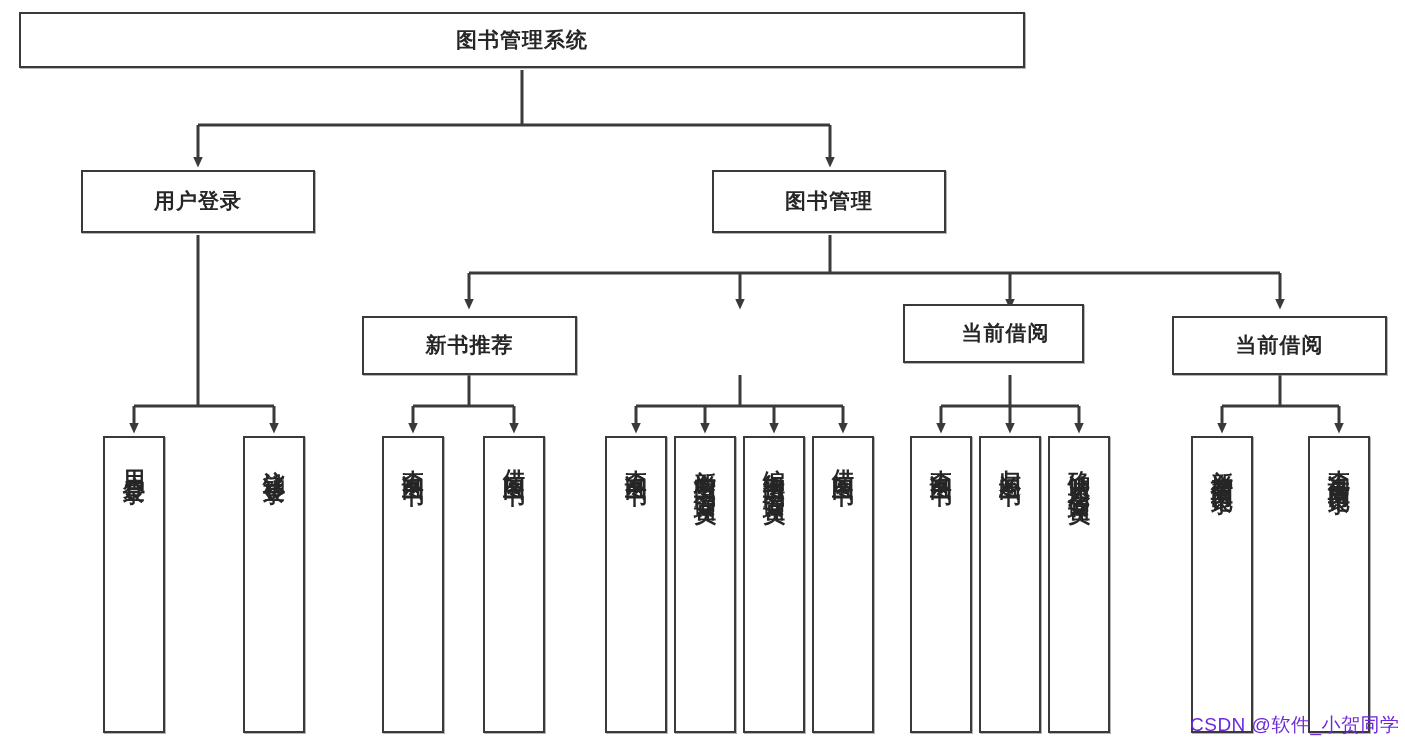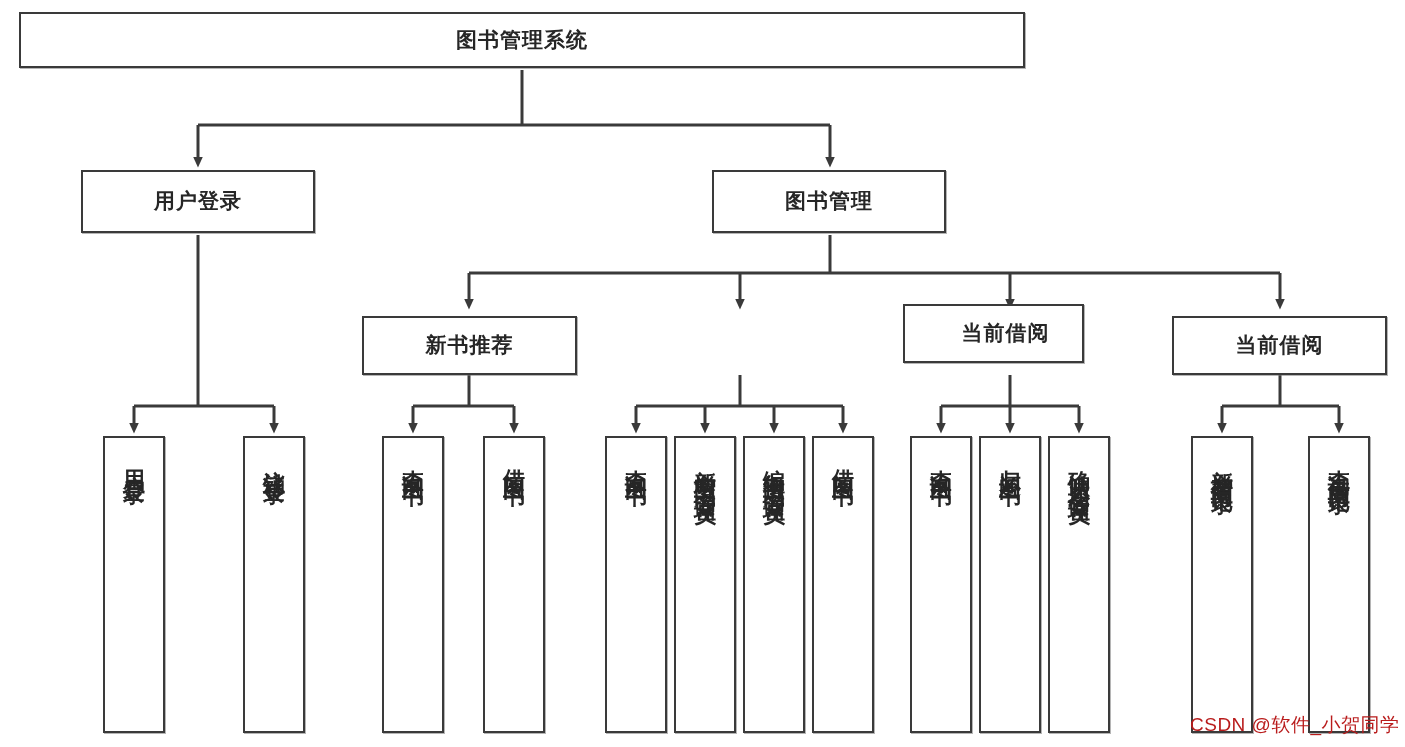--- a/index.html
+++ b/index.html
@@ -39,21 +39,21 @@
   .node.vert .lbl{
     writing-mode:vertical-rl;
     text-orientation:upright;
     font-size:22px;
     letter-spacing:5px;
     line-height:1;
     white-space:nowrap;
   }
   .watermark{
     position:absolute;
-    color:#b91c1c;
+    color:#6d28d9;
     font-size:19px;
     letter-spacing:.5px;
     white-space:nowrap;
     z-index:3;
     font-family:"Liberation Sans","DejaVu Sans",sans-serif;
   }
 </style>
 </head>
 <body>
 

